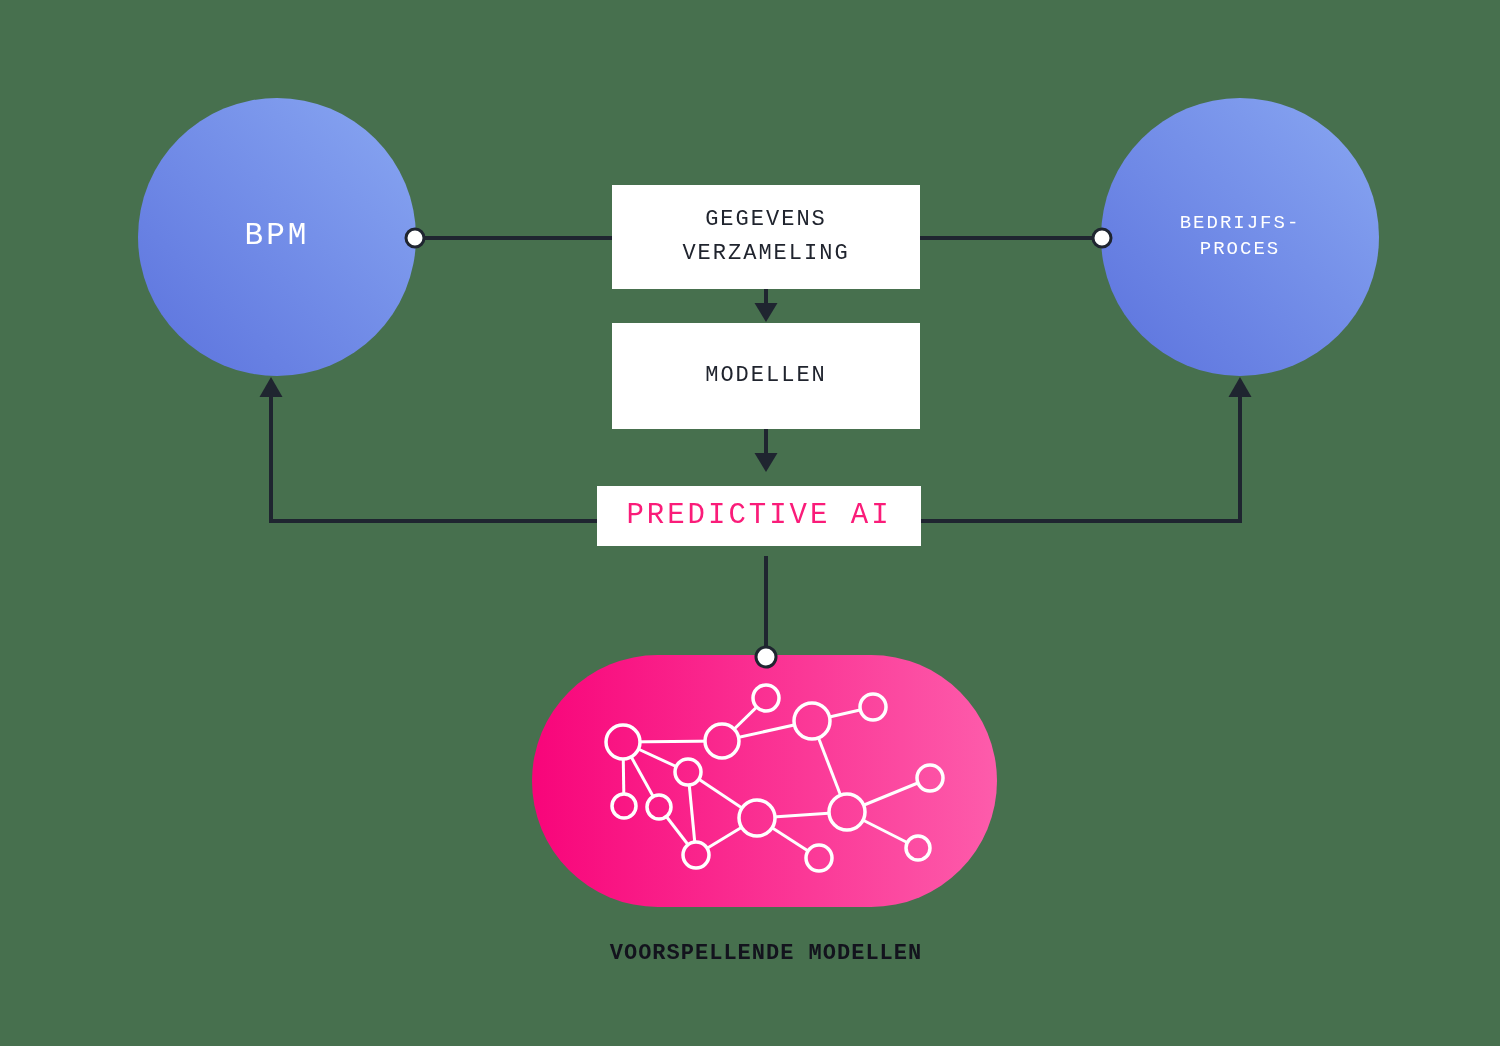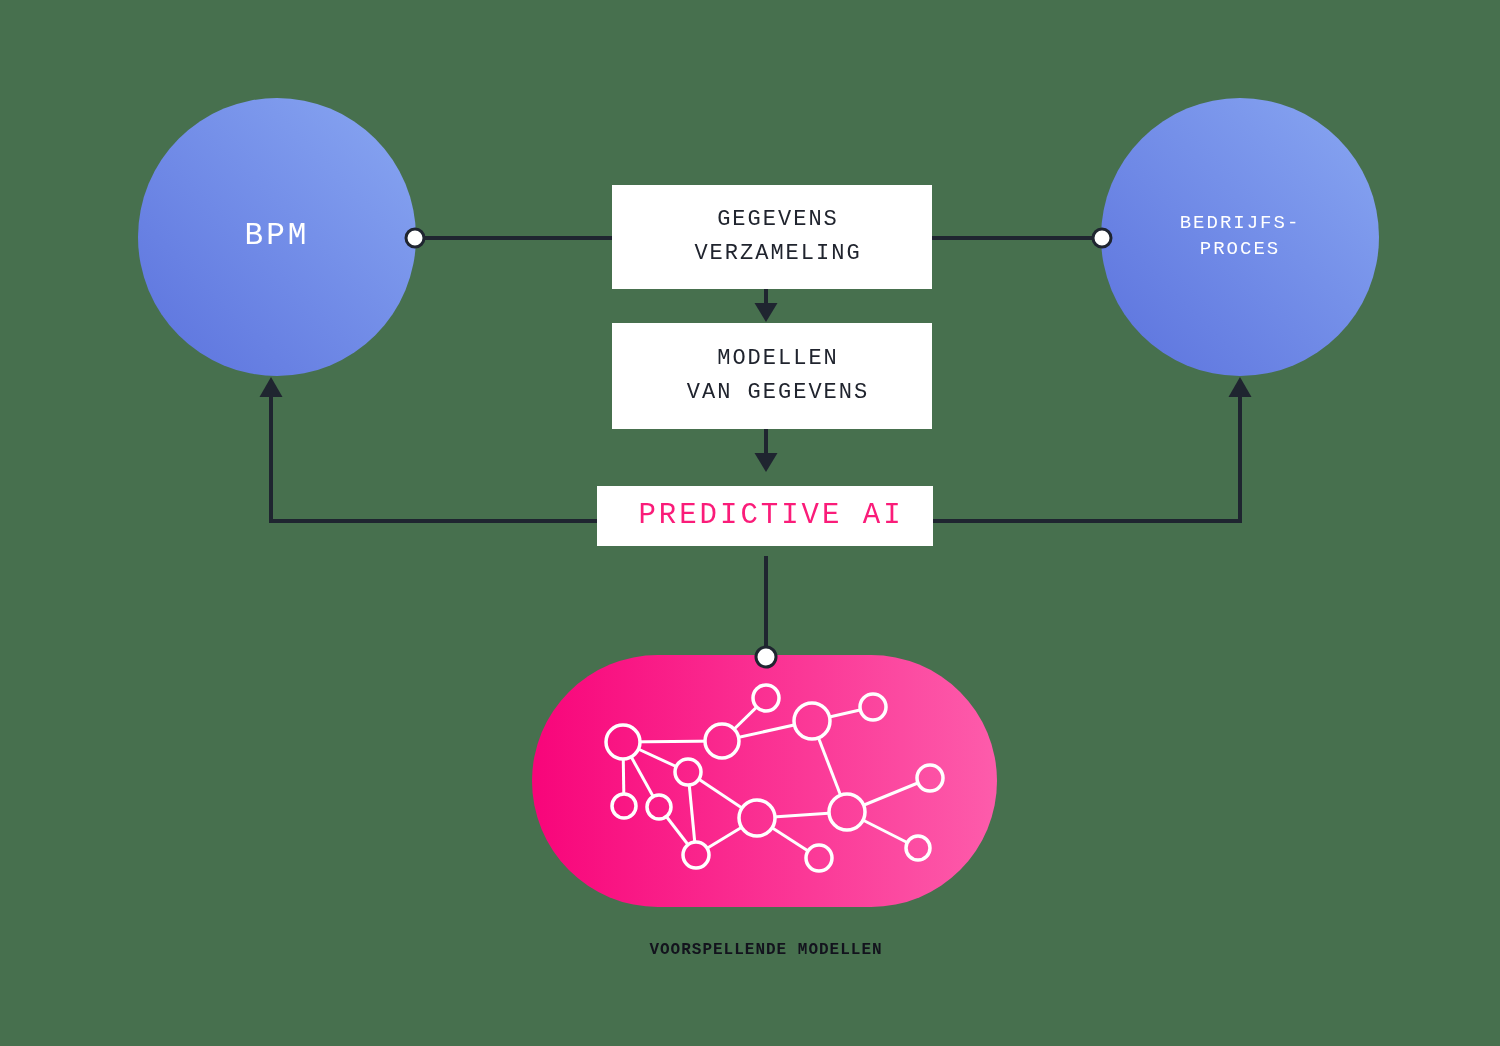--- a/index.html
+++ b/index.html
@@ -25,29 +25,29 @@
     color: var(--circle-text, #FFFFFF);
     font-size: 31px; letter-spacing: 3px; line-height: 1.38; font-weight: 500;
   }
   .circle-label.two-line { font-size: 19px; letter-spacing: 2px; }
   .flow-box {
     position: absolute;
     background: var(--box-bg, #FFFFFF);
     display: flex; align-items: center; justify-content: center;
     text-align: center;
     color: var(--box-text, #20242E);
-    font-size: 22px; letter-spacing: 2px; line-height: 1.55; font-weight: 500; padding-left: 12px;
+    font-size: 22px; letter-spacing: 2px; line-height: 1.55; font-weight: 500;
   }
   .flow-box.accent { font-size: 29px; letter-spacing: 3px; }
   .flow-box.accent .box-text { color: var(--accent-pink, #FA1C79); }
   .caption {
     position: absolute;
     text-align: center;
     color: var(--caption-text, #13131D);
-    font-size: 16px; font-weight: 700; letter-spacing: 1px;
+    font-size: 22px; font-weight: 700; letter-spacing: 1px;
   }
 </style>
 </head>
 <body>
 
 <div id="canvas">
 
   <svg id="diagram-svg" width="1500" height="1046" viewBox="0 0 1500 1046">
     <defs>
       <linearGradient id="gradBlue" x1="0" y1="1" x2="1" y2="0">
@@ -135,21 +135,20 @@
   <div class="flow-box" style="left:612px; top:185px; width:308px; height:104px">
     <div class="box-text">
       <div>GEGEVENS</div>
       <div>VERZAMELING</div>
     </div>
   </div>
 
   <div class="flow-box" style="left:612px; top:323px; width:308px; height:106px">
     <div class="box-text">
       <div>MODELLEN</div>
-      <div>VAN GEGEVENS</div>
     </div>
   </div>
 
   <div class="flow-box accent" style="left:597px; top:486px; width:324px; height:60px">
     <div class="box-text">PREDICTIVE AI</div>
   </div>
 
   <div class="caption" style="left:566px; top:941px; width:400px">VOORSPELLENDE MODELLEN</div>
 
 </div>

